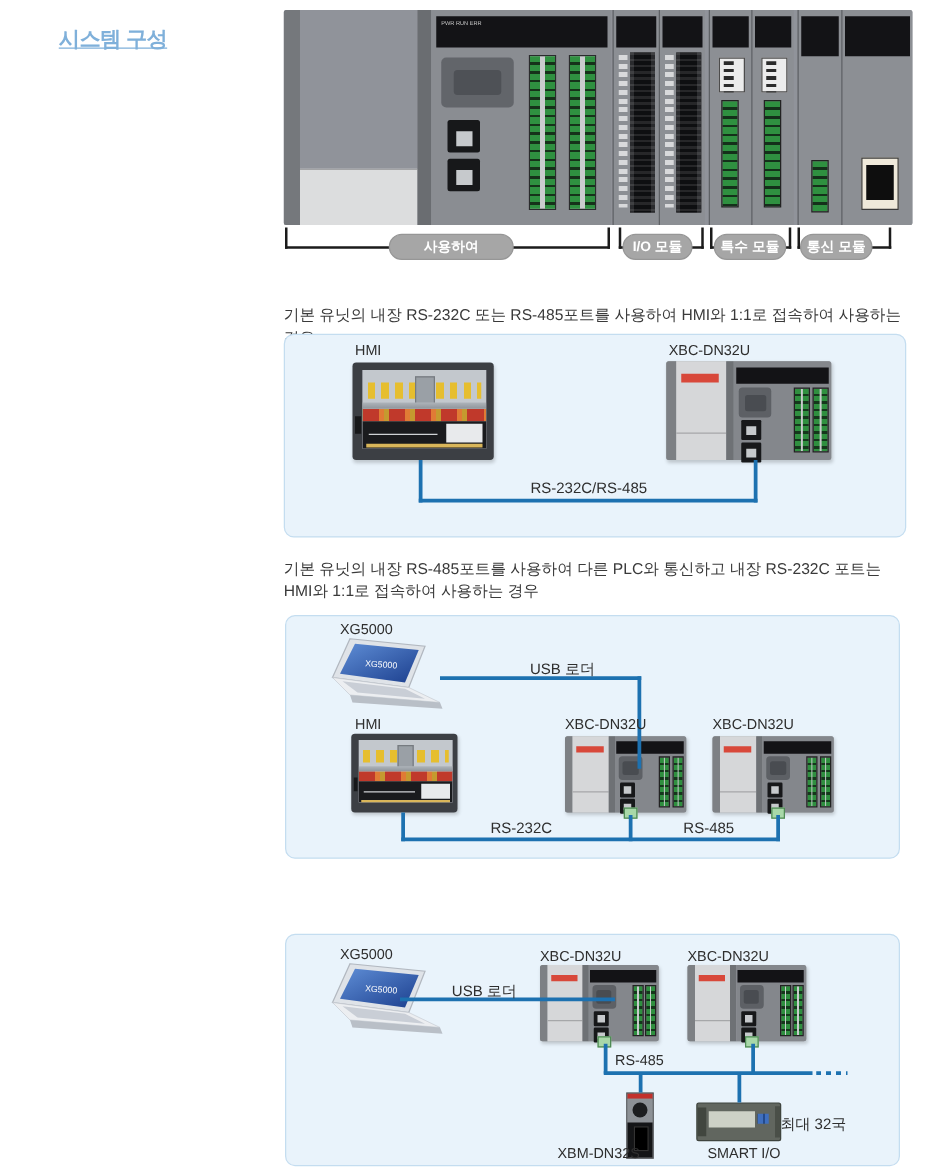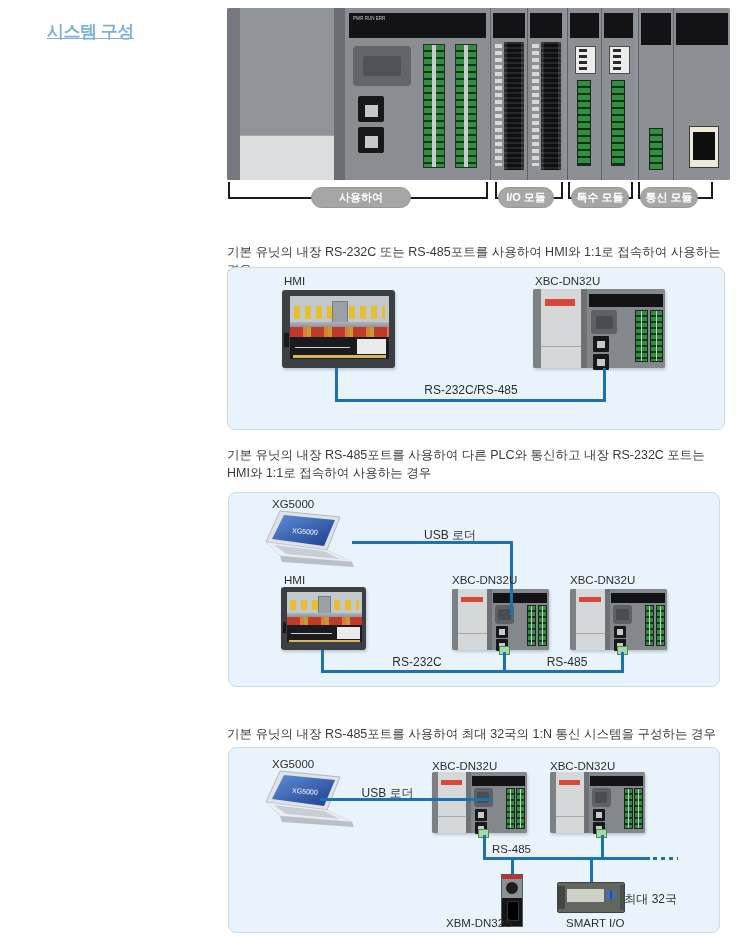--- a/index.html
+++ b/index.html
@@ -315,21 +315,20 @@
     </div>
     <div class="plc-tab"></div>
   </div>
   <div class="cline v" style="left:321px;top:650px;height:23px;"></div>
   <div class="cline v" style="left:503px;top:652px;height:21px;"></div>
   <div class="cline v" style="left:621px;top:652px;height:21px;"></div>
   <div class="cline h" style="left:321px;top:670px;width:303px;"></div>
   <div class="linelabel" style="left:362px;top:655px;width:110px;">RS-232C</div>
   <div class="linelabel" style="left:512px;top:655px;width:110px;">RS-485</div>
 
-  <div class="para" style="left:227px;top:725px;width:505px;">기본 유닛의 내장 RS-485포트를 사용하여 최대 32국의 1:N 통신 시스템을 구성하는 경우</div>
   <div class="dbox" style="left:228px;top:747px;width:490px;height:184px;"></div>
   <div class="devlabel" style="left:272px;top:758px;">XG5000</div>
   <svg class="laptop" style="left:264px;top:770px;" width="94" height="62" viewBox="0 0 94 62">
     <polygon points="16,1 76,7 63,40 2,32" fill="#dfe3e8" stroke="#b2b8c0" stroke-width="1"></polygon>
     <polygon points="20,5 71,10 60,36 8,29" fill="url(#lapScr)"></polygon>
     <text x="28" y="23" font-size="7" fill="#ffffff" transform="rotate(4 28 23)">XG5000</text>
     <polygon points="2,32 63,40 88,52 16,46" fill="#eceef1" stroke="#c2c7ce" stroke-width="0.5"></polygon>
     <polygon points="10,35 60,41 76,49 22,44" fill="#c9ced6"></polygon>
     <polygon points="16,46 88,52 90,57 18,52" fill="#b9bfc7"></polygon>
   </svg>

